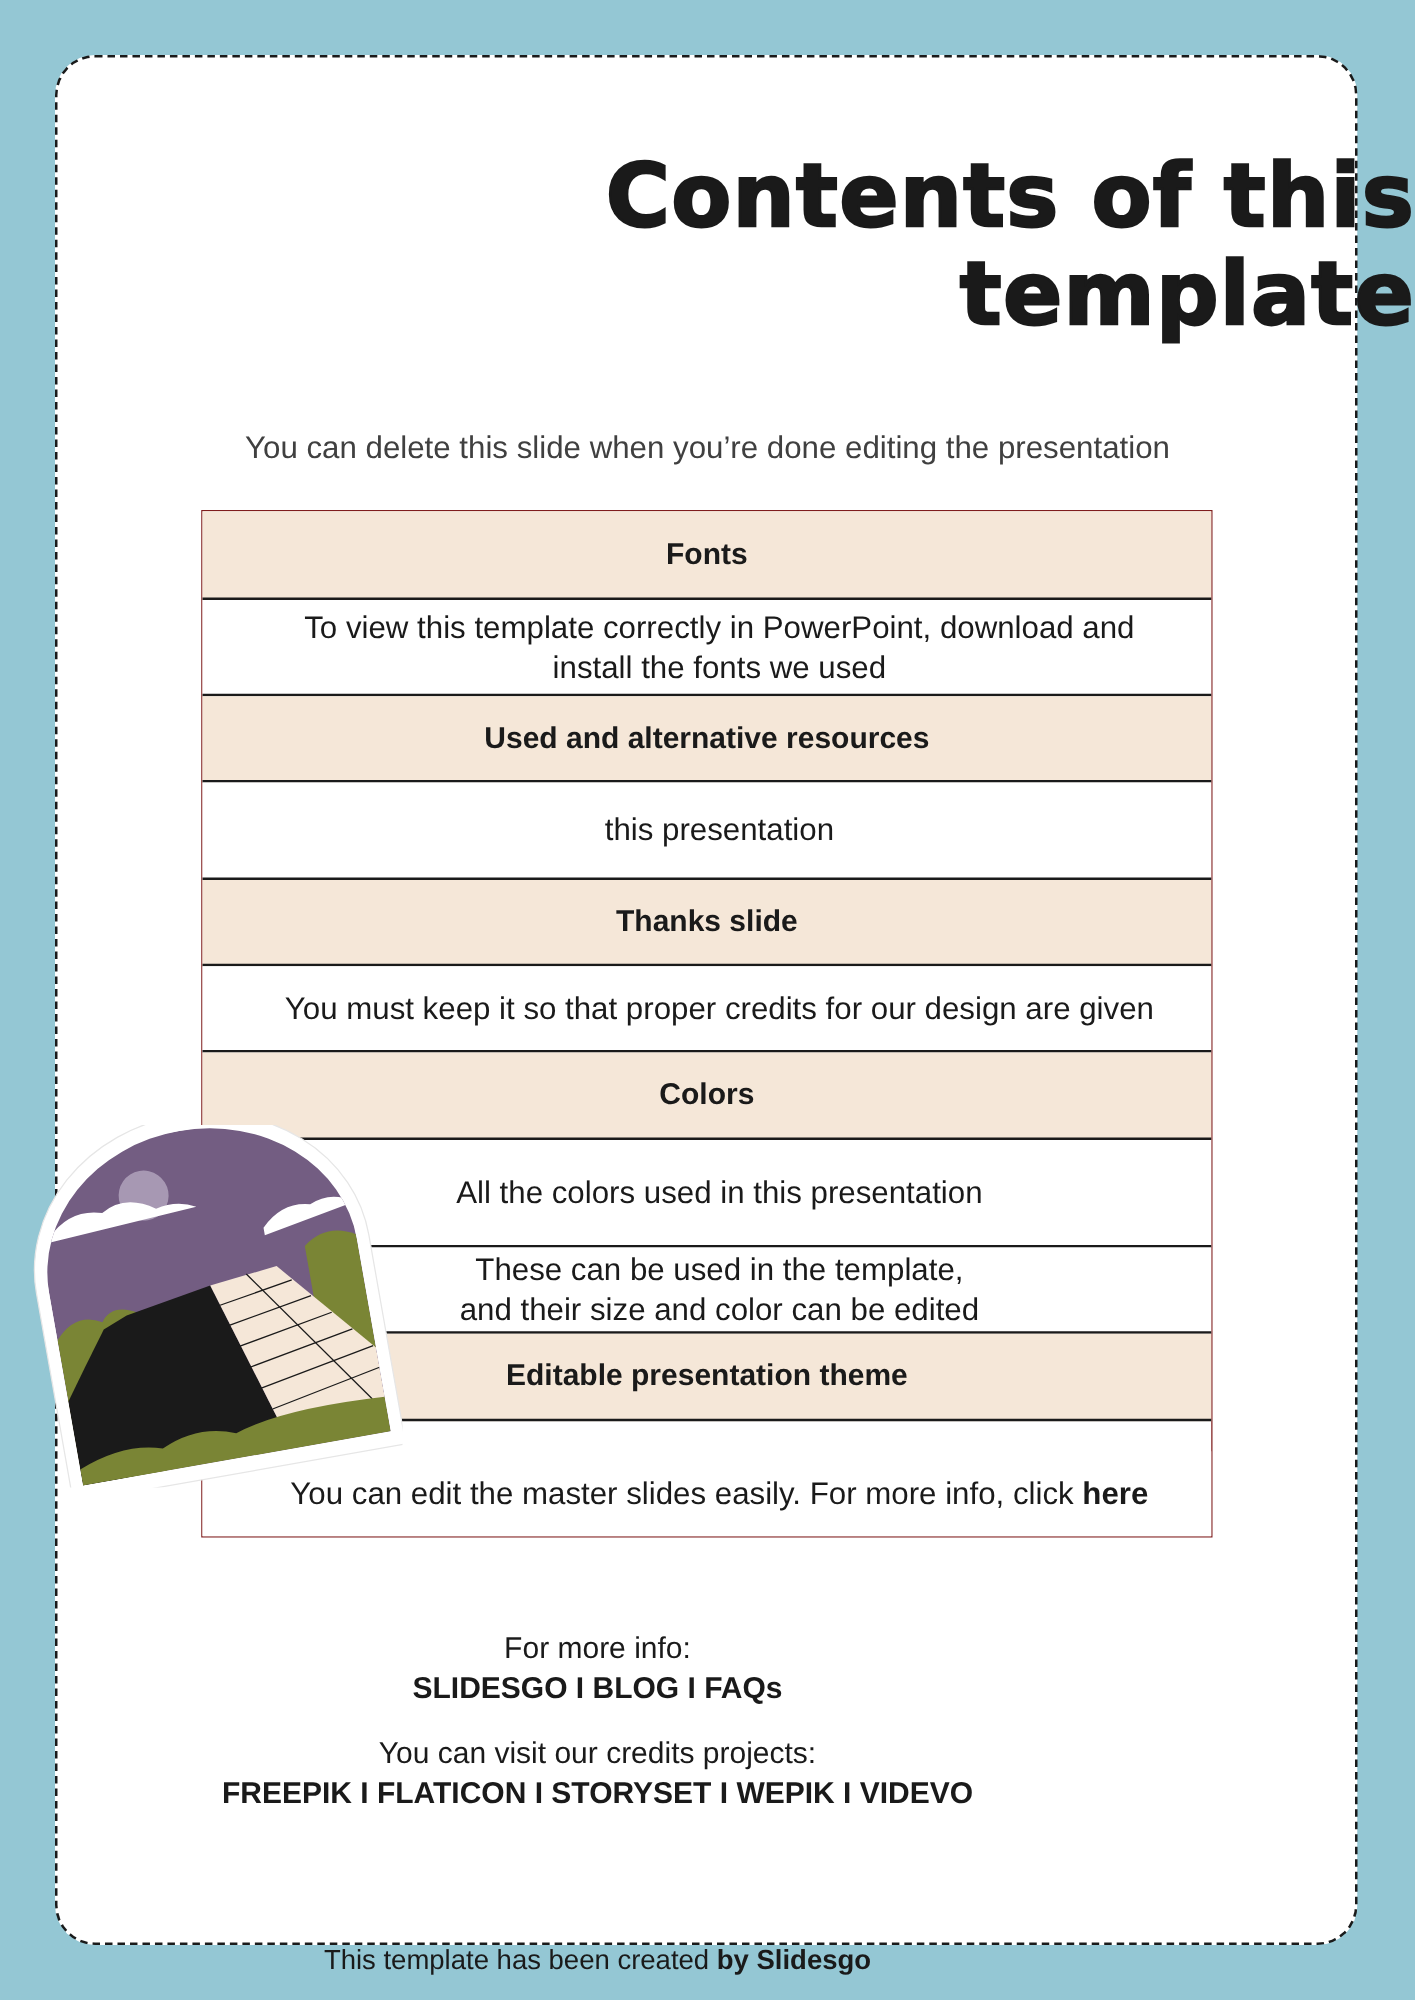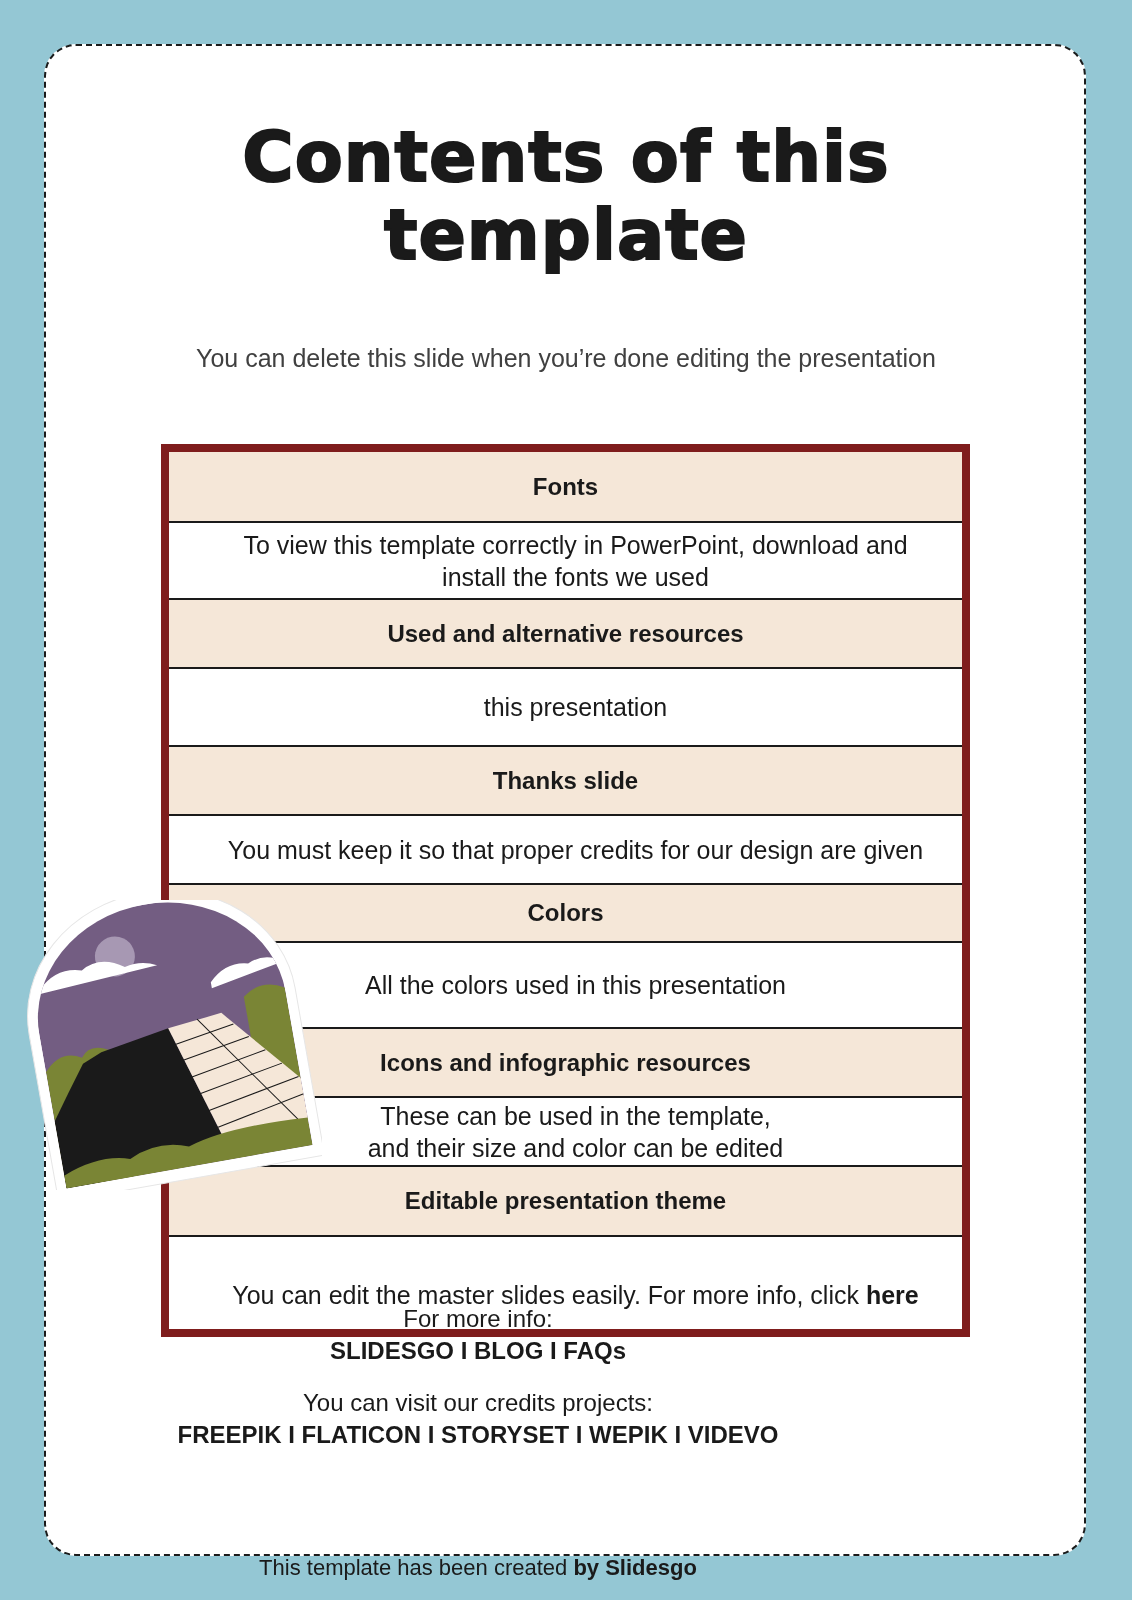--- a/index.html
+++ b/index.html
@@ -1,24 +1,24 @@
 <!DOCTYPE html>
 <html><head>
 <meta charset="utf-8">
 <style>
   html, body { margin:0; padding:0; }
   body { width:1132px; height:1600px; background:#94c7d4; position:relative; overflow:hidden;
          font-family:"Liberation Sans", sans-serif; color:#1a1a1a; }
   .card { position:absolute; left:44px; top:44px; width:1042px; height:1512px; background:#fff;
           border:2.5px dashed #1a1a1a; border-radius:32px; box-sizing:border-box; }
-  .title { position:absolute; left:0; top:118px; width:1132px; text-align:center;
+  .title { position:absolute; left:0; top:118px; width:1132px; text-align:right;
            font-family:"DejaVu Sans", sans-serif; font-weight:900; font-size:70px; line-height:78px;
            letter-spacing:1px; color:#1a1a1a; -webkit-text-stroke:2px #1a1a1a; }
   .subtitle { position:absolute; left:0; top:344px; width:1132px; text-align:center; font-size:25px; color:#404040; }
-  .table { position:absolute; left:161px; top:444px; width:809px; border:8px solid #7f1d1d; box-sizing:border-box; }
+  .table { position:absolute; left:161px; top:408px; width:809px; border:1px solid #7f1d1d; box-sizing:border-box; }
   .row { border-bottom:2px solid #1a1a1a; box-sizing:border-box; display:flex; align-items:center; justify-content:center;
          text-align:center; font-size:25px; line-height:32px; }
   .row:last-child { border-bottom:none;margin-top:24px; }
   .row.head { background:#f5e7d8; font-weight:bold; font-size:24px; }
   .row.body { background:#fff;padding-left:20px; }
   .row b { font-weight:bold; }
   .footer { position:absolute; left:0; width:956px; text-align:center; font-size:24px; line-height:32px; }
   .footer .strong { font-weight:bold; }
   .sticker { position:absolute; left:22px; top:900px; width:300px; height:290px; }
 </style>
@@ -51,28 +51,25 @@
       <div>
         <div>this presentation</div>
       </div>
     </div>
   <div class="row head" style="height:69px">
       <span>Thanks slide</span>
     </div>
   <div class="row body" style="height:69px">
       <span>You must keep it so that proper credits for our design are given</span>
     </div>
-  <div class="row head" style="height:58px">
+  <div class="row head" style="height:70px">
       <span>Colors</span>
     </div>
   <div class="row body" style="height:86px">
       <span>All the colors used in this presentation</span>
-    </div>
-  <div class="row head" style="height:69px">
-      <span>Icons and infographic resources</span>
     </div>
   <div class="row body" style="height:69px">
       <div>
         <div>These can be used in the template,</div>
         <div>and their size and color can be edited</div>
       </div>
     </div>
   <div class="row head" style="height:70px">
       <span>Editable presentation theme</span>
     </div>

